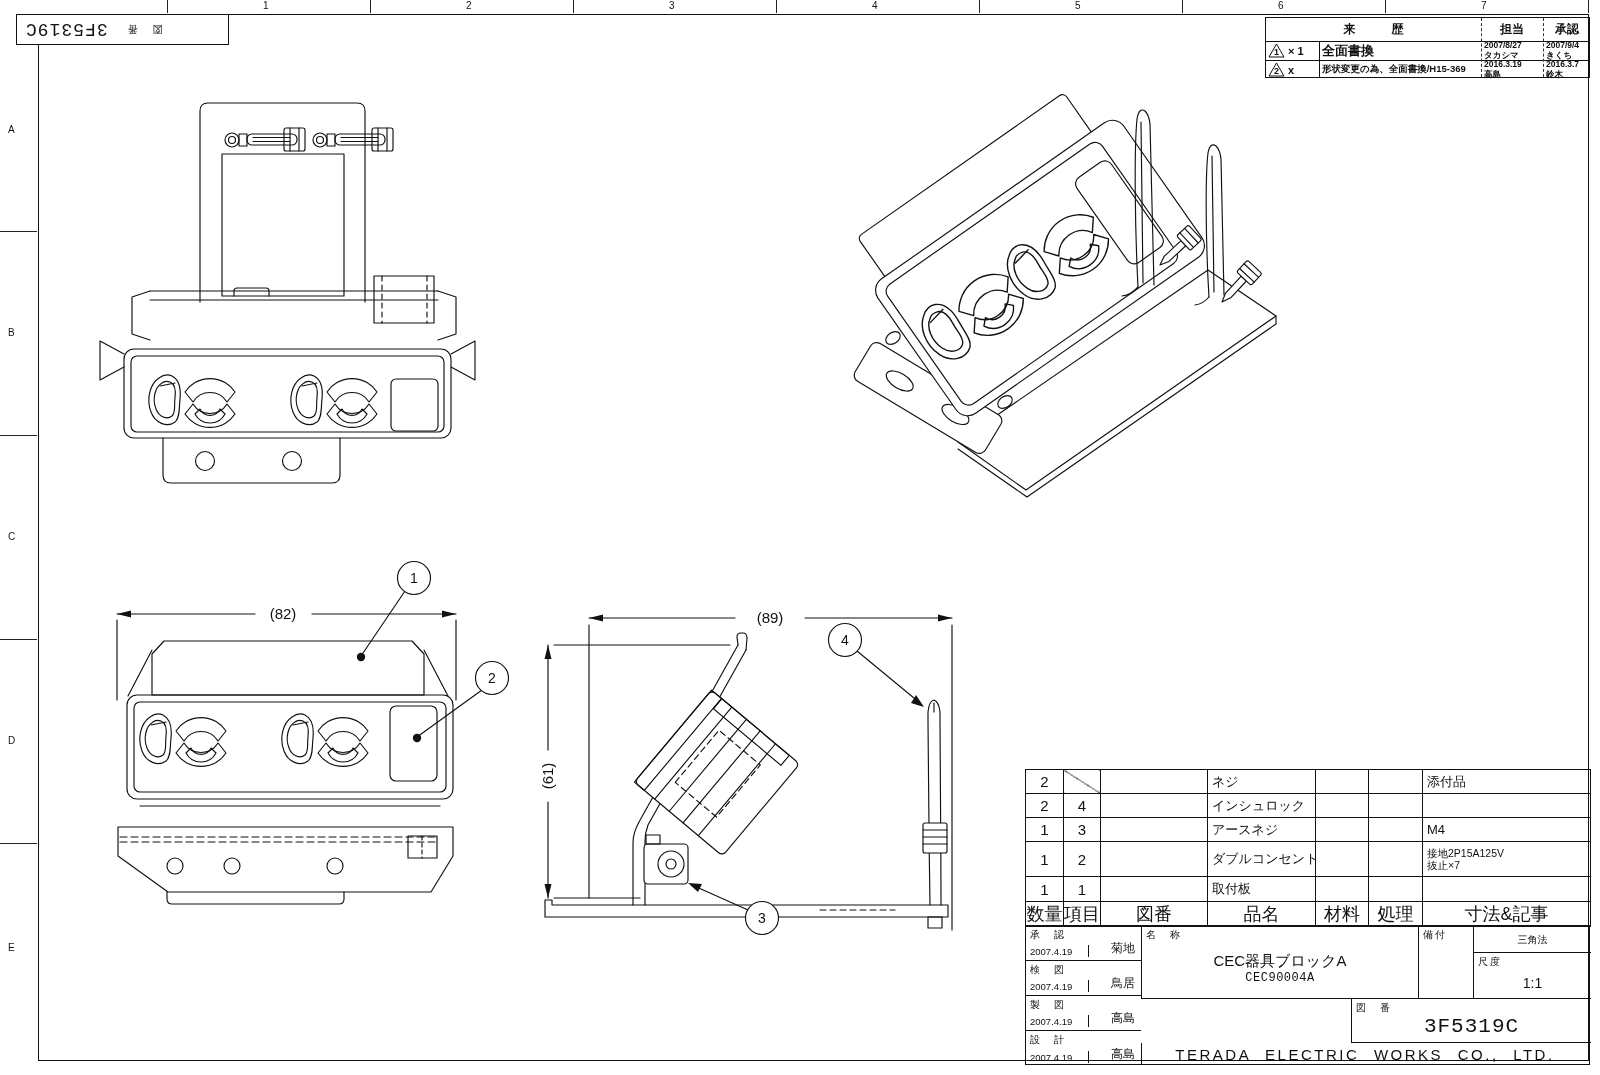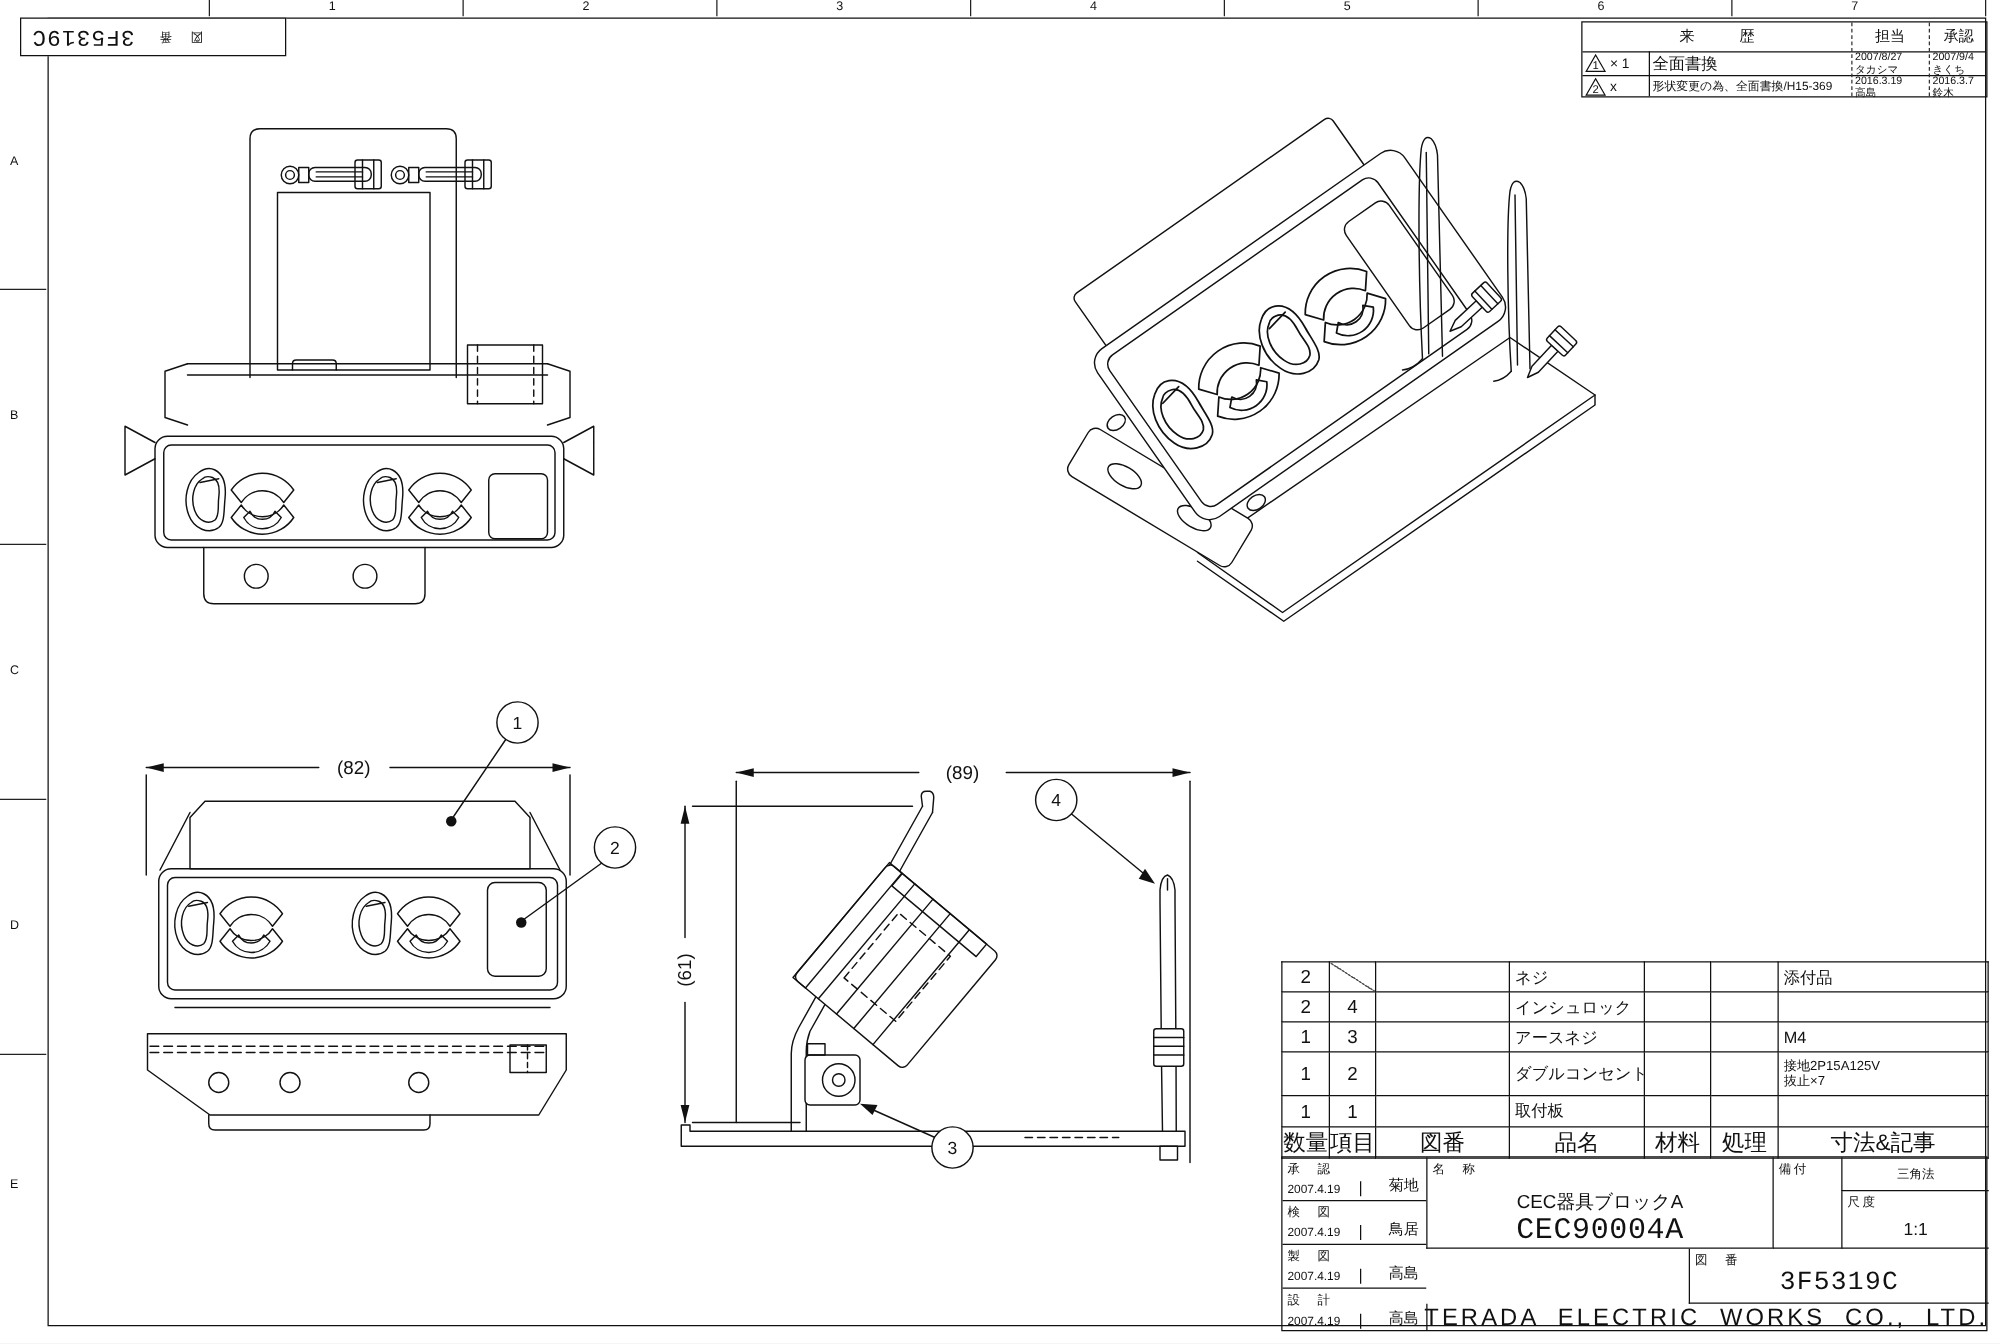--- a/index.html
+++ b/index.html
@@ -10,21 +10,21 @@
   .ztick-left{position:absolute;left:0;height:1px;width:37px;background:#222;}
   .zlab{position:absolute;font-size:10px;color:#111;}
   .frame{position:absolute;left:38px;top:14px;width:1551px;height:1047px;border:1.6px solid #111;box-sizing:border-box;}
   
   .stamp{position:absolute;left:16px;top:14px;width:213px;height:31px;border:1.2px solid #111;box-sizing:border-box;background:#fff;}
   .stamp-inner{width:100%;height:100%;display:flex;align-items:center;justify-content:flex-end;gap:14px;
                transform:rotate(180deg);padding:0 8px;box-sizing:border-box;}
   .stamp-label{font-size:10px;letter-spacing:6px;white-space:nowrap;}
   .stamp-num{font-size:18px;letter-spacing:1px;font-family:"Liberation Mono","DejaVu Sans Mono",monospace;}
   
-  .rev{position:absolute;left:1265px;top:17px;width:325px;height:61px;border:1.2px solid #111;box-sizing:border-box;font-size:11px;}
+  .rev{position:absolute;left:1265px;top:17px;width:325px;height:61px;border:1.2px solid #111;box-sizing:border-box;font-size:11px;font-weight:bold;}
   .rev .hline{position:absolute;left:0;width:100%;height:1px;background:#111;}
   .rev .vsolid{position:absolute;top:23px;bottom:0;width:1px;background:#111;}
   .rev .vdash{position:absolute;top:0;bottom:0;width:0;border-left:1px dashed #333;}
   .rev-cell{position:absolute;display:flex;align-items:center;box-sizing:border-box;}
   .rev-head{justify-content:center;font-size:12px;}
   .rev-date{flex-direction:column;align-items:flex-start;justify-content:center;font-size:8.5px;line-height:9.5px;padding-left:3px;}
   .tri{display:inline-block;margin-right:3px;}
   
   table.parts{position:absolute;left:1025px;top:769px;border-collapse:collapse;table-layout:fixed;
               width:565px;font-size:13px;}
@@ -35,28 +35,28 @@
   .note2{font-size:10.5px;line-height:12px;white-space:nowrap;}
   
   .tblock{position:absolute;left:1025px;top:925px;width:565px;height:140px;border:1.2px solid #111;box-sizing:border-box;}
   .tb{position:absolute;border:0 solid #111;box-sizing:border-box;}
   .lbl{position:absolute;left:4px;top:2px;font-size:10px;letter-spacing:2px;white-space:nowrap;}
   .sig-row{position:absolute;left:0;width:115px;height:35px;border-bottom:1px solid #111;box-sizing:border-box;}
   .sig-date{position:absolute;left:4px;bottom:3px;font-size:9.5px;}
   .sig-bar{position:absolute;left:62px;bottom:3px;width:1px;height:12px;background:#111;}
   .sig-name{position:absolute;right:6px;bottom:3px;font-size:12px;}
   .prod-name{position:absolute;left:0;right:0;top:26px;text-align:center;font-size:15px;}
-  .prod-code{position:absolute;left:0;right:0;top:45px;text-align:center;font-size:24px;
+  .prod-code{position:absolute;left:0;right:0;top:45px;text-align:center;font-size:12px;
              font-family:"Liberation Mono","DejaVu Sans Mono",monospace;letter-spacing:0.5px;}
   .scale-val{position:absolute;left:0;right:0;top:22px;text-align:center;font-size:14px;}
   .star{position:absolute;left:28px;top:24px;font-size:16px;}
   .dwgno-val{position:absolute;left:0;right:0;top:16px;text-align:center;font-size:21px;
              font-family:"Liberation Mono","DejaVu Sans Mono",monospace;letter-spacing:1px;}
   .company{position:absolute;left:115px;right:0;top:117px;height:23px;display:flex;align-items:center;justify-content:center;
-           font-size:19px;letter-spacing:2.5px;word-spacing:8px;white-space:nowrap;}
+           font-size:15px;letter-spacing:2.5px;word-spacing:8px;white-space:nowrap;}
   
   svg.art{position:absolute;left:0;top:0;width:1600px;height:1075px;}
   svg text{font-family:"Liberation Sans","DejaVu Sans",sans-serif;}
 </style>
 </head>
 <body>
 
 <div class="sheet">
 
   <div class="ztick-top" style="left:167px"></div>

